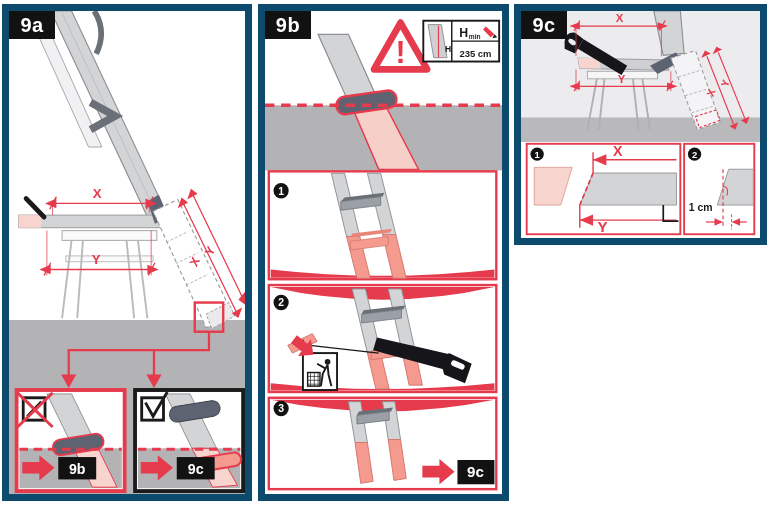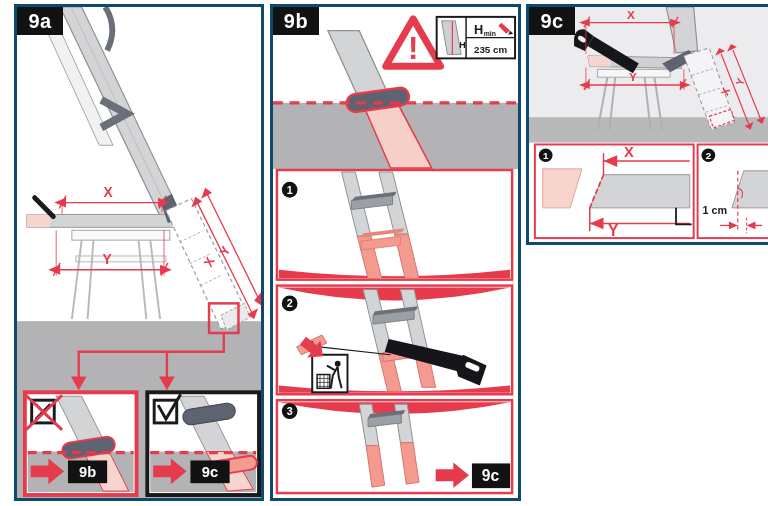--- a/index.html
+++ b/index.html
@@ -1,18 +1,18 @@
 <!DOCTYPE html>
 <html><head>
 <meta charset="utf-8">
 <style>
   html,body{margin:0;padding:0;background:#fff;}
   .stage{position:relative;width:768px;height:506px;background:#ffffff;overflow:hidden;
          font-family:"Liberation Sans",sans-serif;}
-  .panel{position:absolute;border:3px solid #0c4a6e;background:#fff;box-sizing:border-box;margin-left:12px;}
+  .panel{position:absolute;border:7px solid #0c4a6e;background:#fff;box-sizing:border-box;}
   .panel svg{position:absolute;left:0;top:0;width:100%;height:100%;display:block;}
   .panel-label{position:absolute;top:0;left:0;background:#121212;color:#fff;font-weight:bold;
                font-size:20px;width:46px;height:28px;display:flex;align-items:center;
                justify-content:center;z-index:6;letter-spacing:0.5px;}
   svg text{font-family:"Liberation Sans",sans-serif;}
   .dim{fill:#e63a4d;font-weight:bold;}
   .tagtext{fill:#ffffff;font-weight:bold;}
   .numtext{fill:#ffffff;font-weight:bold;}
 </style>
 </head>

